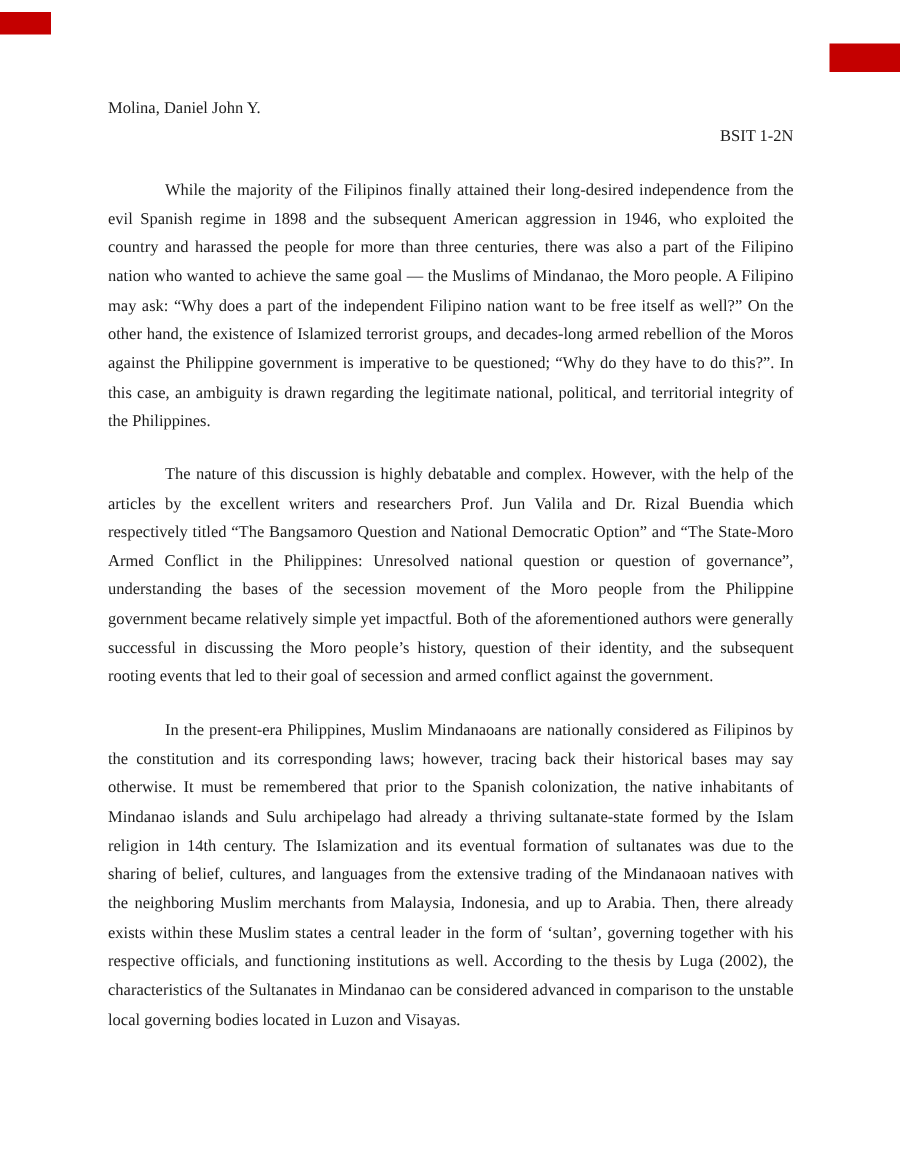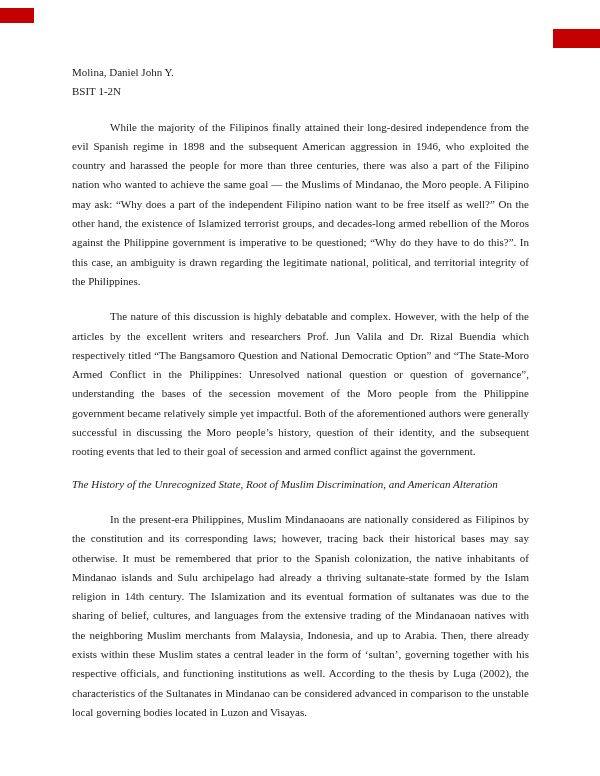--- a/index.html
+++ b/index.html
@@ -42,21 +42,21 @@
   }
   .content p {
     margin: 16px 0 12px 0;
   }
   p.author-line {
     margin: 0;
     text-align: left;
   }
   p.author-class {
     margin: 0 0 15px 0;
-    text-align: left;
+    text-align: right;
   }
   p.body-para {
     text-indent: 38px;
   }
   p.section-heading {
     font-style: italic;
     text-align: left;
     margin: 13px 0 15px 0;
   }
 </style>
@@ -68,17 +68,16 @@
   <div class="red-accent right"></div>
 
   <div class="content">
     <p class="author-line">Molina, Daniel John Y.</p>
     <p class="author-class">BSIT 1-2N</p>
 
     <p class="body-para">While the majority of the Filipinos finally attained their long-desired independence from the evil Spanish regime in 1898 and the subsequent American aggression in 1946, who exploited the country and harassed the people for more than three centuries, there was also a part of the Filipino nation who wanted to achieve the same goal — the Muslims of Mindanao, the Moro people. A Filipino may ask: “Why does a part of the independent Filipino nation want to be free itself as well?” On the other hand, the existence of Islamized terrorist groups, and decades-long armed rebellion of the Moros against the Philippine government is imperative to be questioned; “Why do they have to do this?”. In this case, an ambiguity is drawn regarding the legitimate national, political, and territorial integrity of the Philippines.</p>
 
     <p class="body-para">The nature of this discussion is highly debatable and complex. However, with the help of the articles by the excellent writers and researchers Prof. Jun Valila and Dr. Rizal Buendia which respectively titled “The Bangsamoro Question and National Democratic Option” and “The State-Moro Armed Conflict in the Philippines: Unresolved national question or question of governance”, understanding the bases of the secession movement of the Moro people from the Philippine government became relatively simple yet impactful. Both of the aforementioned authors were generally successful in discussing the Moro people’s history, question of their identity, and the subsequent rooting events that led to their goal of secession and armed conflict against the government.</p>
 
-    <p class="section-heading">The History of the Unrecognized State, Root of Muslim Discrimination, and American Alteration</p>
 
     <p class="body-para">In the present-era Philippines, Muslim Mindanaoans are nationally considered as Filipinos by the constitution and its corresponding laws; however, tracing back their historical bases may say otherwise. It must be remembered that prior to the Spanish colonization, the native inhabitants of Mindanao islands and Sulu archipelago had already a thriving sultanate-state formed by the Islam religion in 14th century. The Islamization and its eventual formation of sultanates was due to the sharing of belief, cultures, and languages from the extensive trading of the Mindanaoan natives with the neighboring Muslim merchants from Malaysia, Indonesia, and up to Arabia. Then, there already exists within these Muslim states a central leader in the form of ‘sultan’, governing together with his respective officials, and functioning institutions as well. According to the thesis by Luga (2002), the characteristics of the Sultanates in Mindanao can be considered advanced in comparison to the unstable local governing bodies located in Luzon and Visayas.</p>
   </div>
 </div>
 
 </body></html>

